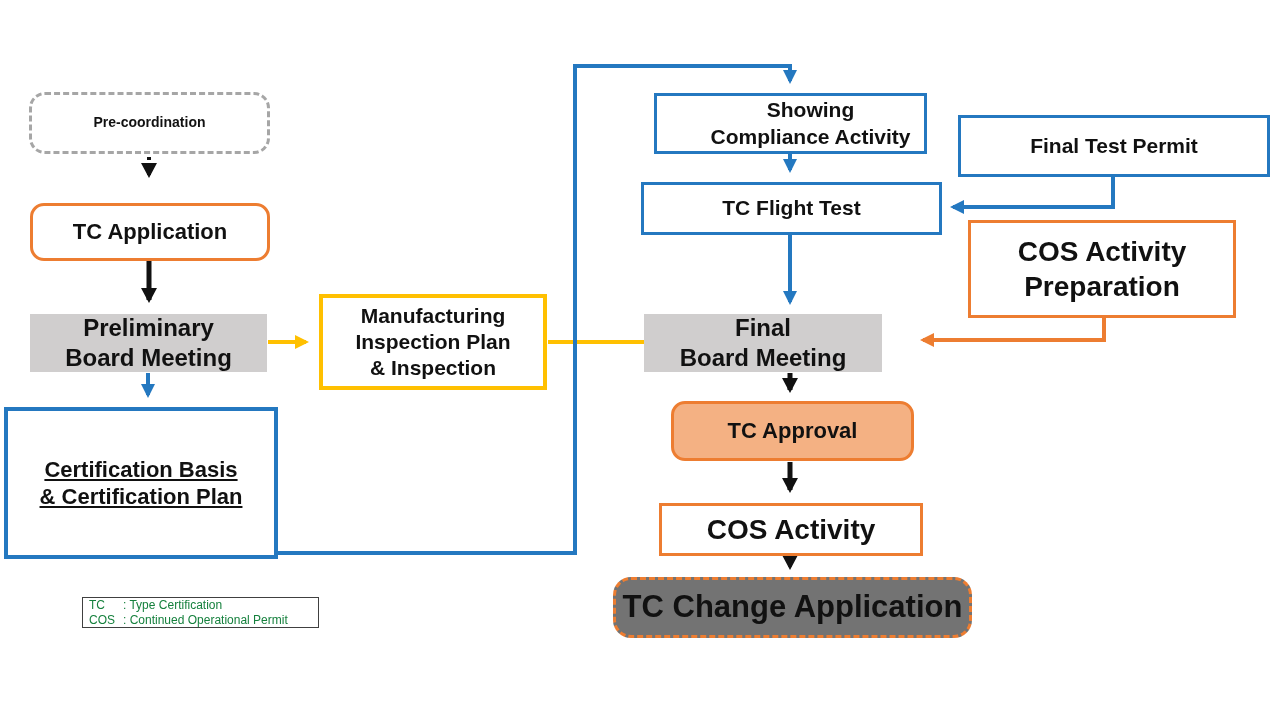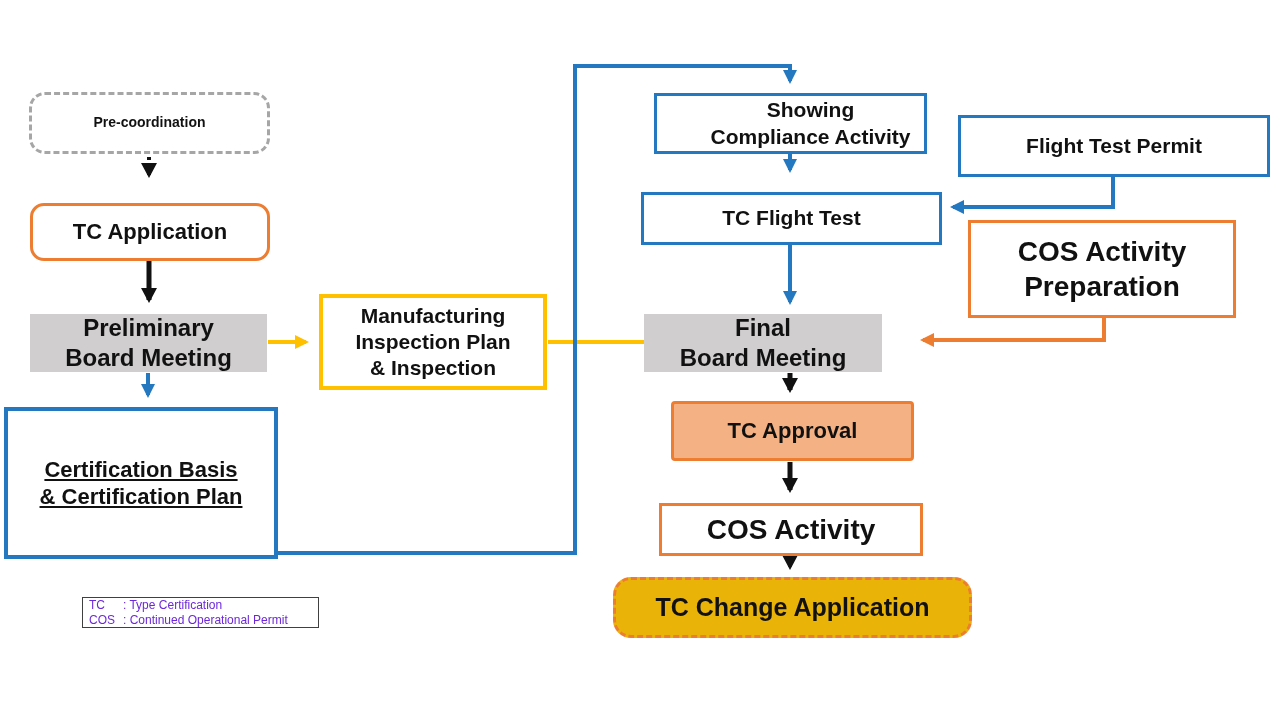--- a/index.html
+++ b/index.html
@@ -32,30 +32,30 @@
     background:#ffffff;
     z-index:2;
   }
   .dashed-gray{border:3px dashed var(--gray-dash);border-radius:16px;font-size:14px;}
   .orange-round{border:3px solid var(--orange);border-radius:14px;font-size:22px;}
   .gray-fill{background:var(--gray-fill);border:none;border-radius:0;font-size:24px;}
   .blue-box{border:3px solid var(--blue);font-size:21px;}
   .blue-box.thick{border-width:4px;font-size:22px;}
   .yellow-box{border:4px solid var(--yellow);font-size:21px;}
   .orange-box{border:3px solid var(--orange);font-size:28px;}
-  .orange-fill-round{background:var(--orange-fill);border:3px solid var(--orange);border-radius:4px;font-size:22px;}
-  .orange-dash-round{border:3px dashed var(--orange);border-radius:18px;font-size:25px;background:#eab308;}
+  .orange-fill-round{background:var(--orange-fill);border:3px solid var(--orange);border-radius:14px;font-size:22px;}
+  .orange-dash-round{border:3px dashed var(--orange);border-radius:18px;font-size:31px;background:#737373;}
   .legend{
     position:absolute;
     box-sizing:border-box;
     border:1px solid #404040;
     background:#ffffff;
     font-size:12px;
     font-weight:normal;
-    color:#6d28d9;
+    color:#15803d;
     padding:2px 6px;
     z-index:2;
     display:flex;flex-direction:column;justify-content:center;
     line-height:1.25;
   }
   .legend-row{display:flex;}
   .legend-abbr{width:34px;flex:0 0 34px;}
 </style>
 </head>
 <body>
@@ -106,23 +106,23 @@
   <div class="node yellow-box" style="left:319px;top:294px;width:228px;height:96px;">Manufacturing
 Inspection Plan
 &amp; Inspection</div>
 
   <div class="node blue-box thick" style="left:4px;top:407px;width:274px;height:152px;text-decoration:underline;">Certification Basis
 &amp; Certification Plan</div>
 
   <div class="node blue-box" style="left:654px;top:93px;width:273px;height:61px;padding-left:40px;">Showing
 Compliance Activity</div>
 
-  <div class="node blue-box" style="left:641px;top:192px;width:301px;height:53px;">TC Flight Test</div>
+  <div class="node blue-box" style="left:641px;top:182px;width:301px;height:53px;">TC Flight Test</div>
 
-  <div class="node blue-box" style="left:958px;top:115px;width:312px;height:62px;">Flight Test Permit</div>
+  <div class="node blue-box" style="left:958px;top:115px;width:312px;height:62px;">Final Test Permit</div>
 
   <div class="node orange-box" style="left:968px;top:220px;width:268px;height:98px;">COS Activity
 Preparation</div>
 
   <div class="node gray-fill" style="left:644px;top:314px;width:238px;height:58px;">Final
 Board Meeting</div>
 
   <div class="node orange-fill-round" style="left:671px;top:401px;width:243px;height:60px;">TC Approval</div>
 
   <div class="node orange-box" style="left:659px;top:503px;width:264px;height:53px;">COS Activity</div>

